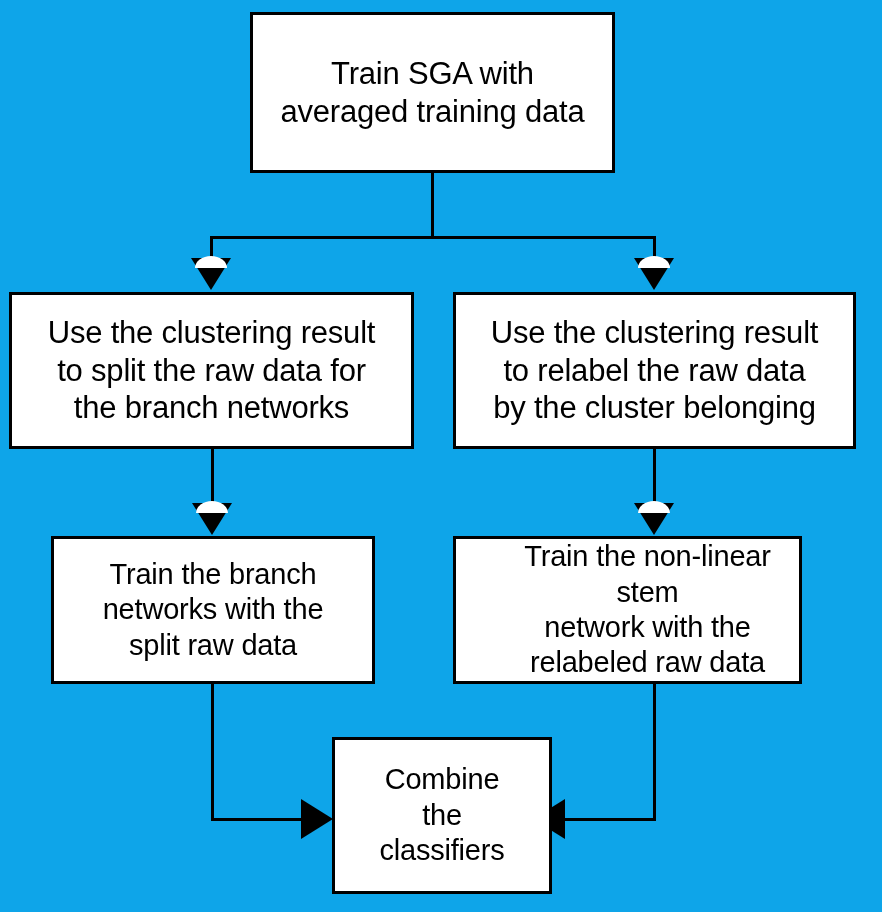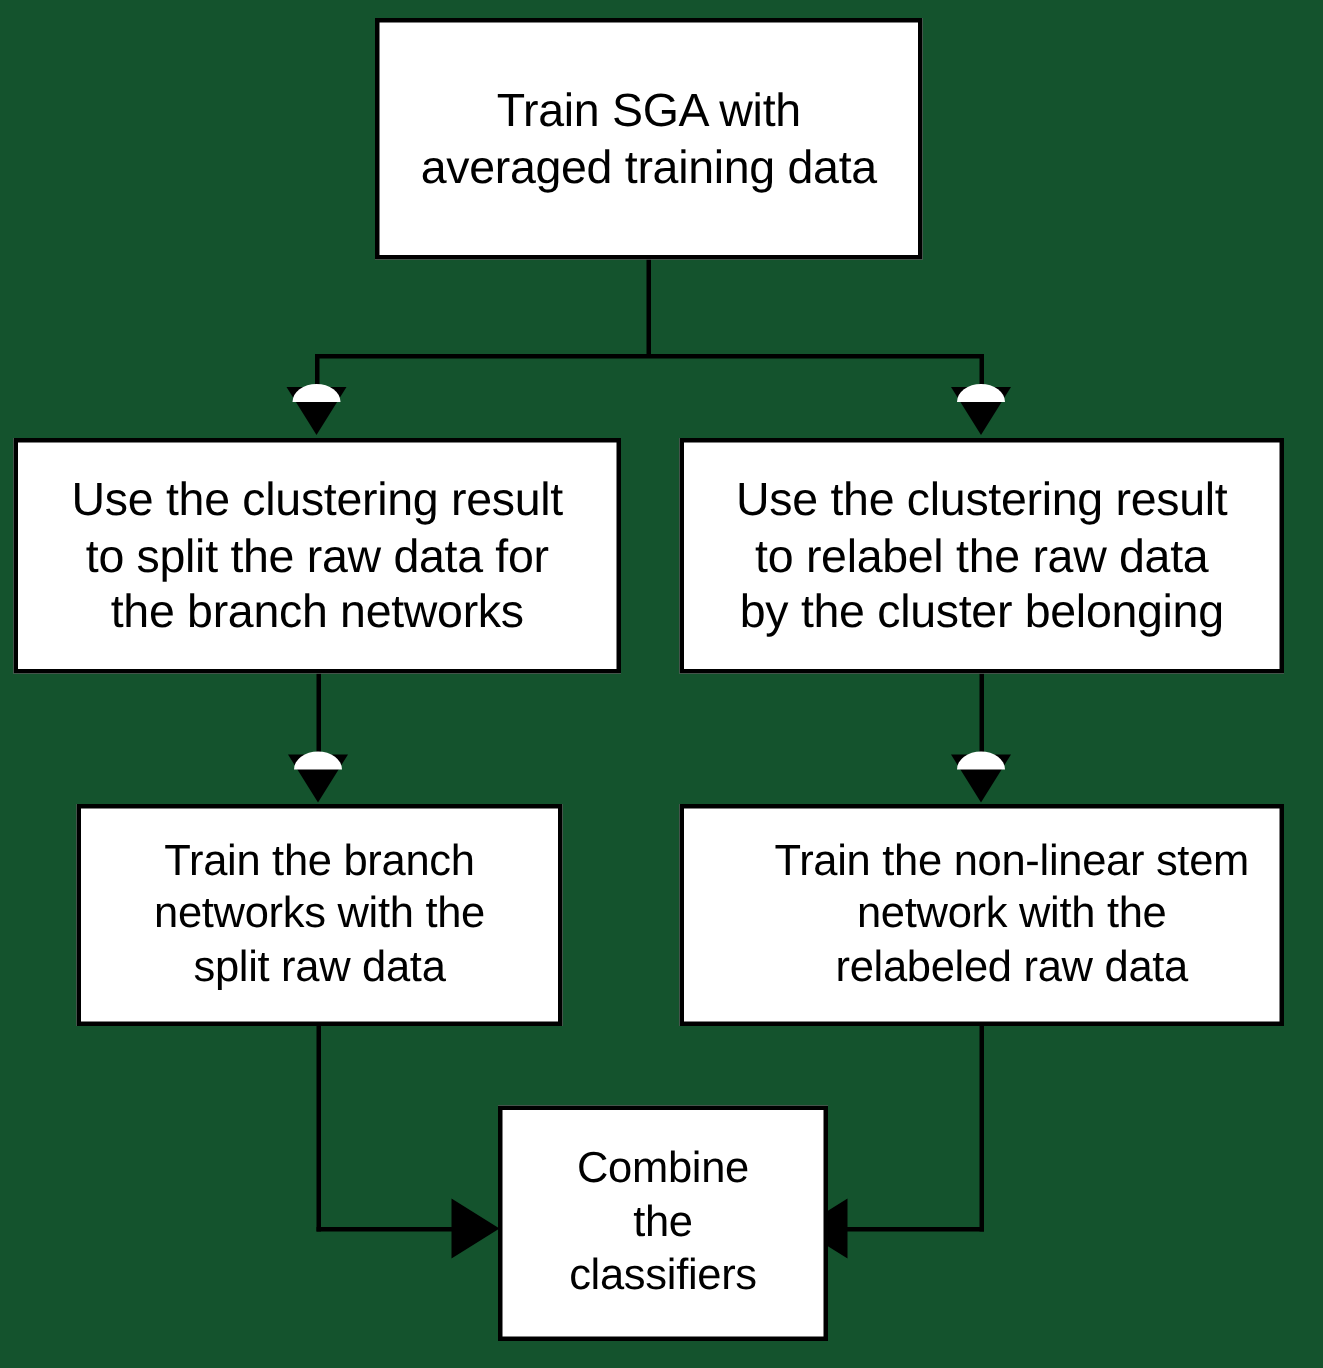--- a/index.html
+++ b/index.html
@@ -8,21 +8,21 @@
     padding: 0;
     background: #ffffff;
   }
   body {
     font-family: "Liberation Sans", sans-serif;
   }
   #canvas {
     position: relative;
     width: 882px;
     height: 912px;
-    background: #14532d;
+    background: #0ea5e9;
     overflow: hidden;
   }
   .node {
     position: absolute;
     box-sizing: border-box;
     border: 3px solid #000000;
     background: #ffffff;
     display: flex;
     align-items: center;
     justify-content: center;
@@ -36,21 +36,21 @@
     line-height: 1.22;
     font-size: 30px;
     letter-spacing: -0.2px;
     padding: 0 6px;
   }
   
   #node-train-sga       { left: 250px; top: 12px;  width: 365px; height: 161px; }
   #node-split-raw-data  { left: 9px;   top: 292px; width: 405px; height: 157px; }
   #node-relabel-raw-data{ left: 453px; top: 292px; width: 403px; height: 157px; }
   #node-train-branch    { left: 51px;  top: 536px; width: 324px; height: 148px; }
-  #node-train-stem      { left: 453px; top: 536px; width: 403px; height: 148px; padding-left: 40px; }
+  #node-train-stem      { left: 453px; top: 536px; width: 349px; height: 148px; padding-left: 40px; }
   #node-combine         { left: 332px; top: 737px; width: 220px; height: 157px; }
 
   #node-train-sga .label        { font-size: 31px; }
   #node-split-raw-data .label   { font-size: 31px; }
   #node-relabel-raw-data .label { font-size: 31px; }
   #node-train-branch .label     { font-size: 29px; }
   #node-train-stem .label       { font-size: 29px; }
   #node-combine .label          { font-size: 29px; }
 
   

